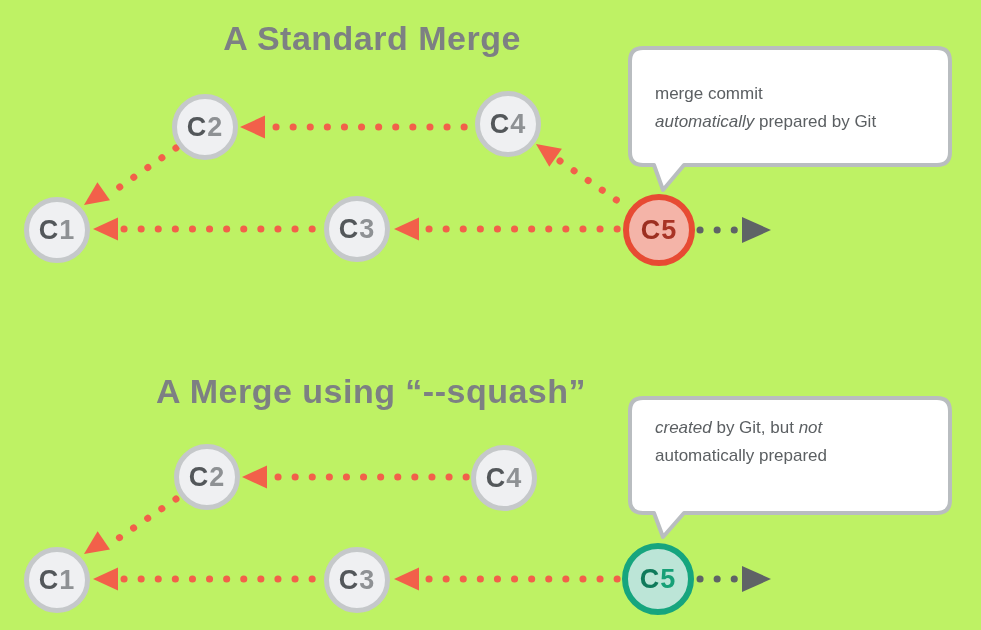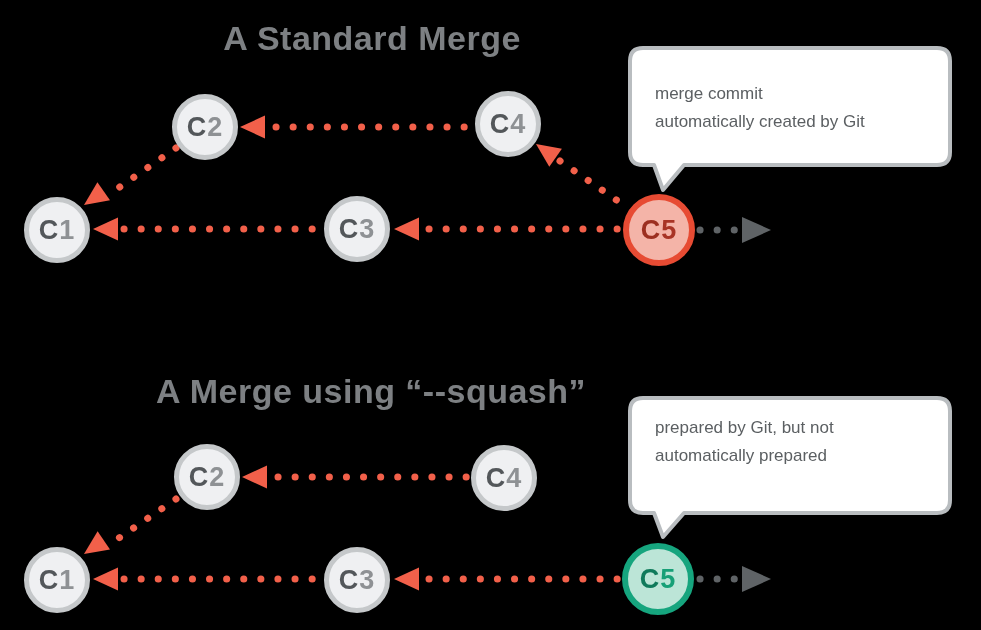--- a/index.html
+++ b/index.html
@@ -1,17 +1,17 @@
 <!DOCTYPE html>
 <html><head>
 <meta charset="utf-8">
 <style>
   html,body{margin:0;padding:0;background:#ffffff;}
   #canvas{
-    position:relative;width:981px;height:630px;overflow:hidden;background:#000000;
+    position:relative;width:981px;height:630px;overflow:hidden;background:#bef264;
     font-family:"Liberation Sans",sans-serif;
   }
   #graphics{position:absolute;left:0;top:0;}
   .title{
     position:absolute;transform:translate(-50%,-50%);
     font-size:34px;font-weight:bold;color:#7d8083;white-space:nowrap;letter-spacing:.5px;
   }
   .node{
     position:absolute;box-sizing:border-box;border-radius:50%;
     display:flex;align-items:center;justify-content:center;
@@ -22,21 +22,21 @@
   .node-grey .nn{color:#8e9194;}
   .node-red{width:72px;height:72px;background:#f4b4a8;border:6px solid #e74b33;}
   .node-red .nl{color:#9c2f20;}
   .node-red .nn{color:#a83425;}
   .node-green{width:72px;height:72px;background:#bce5d7;border:6px solid #16a57e;}
   .node-green .nl{color:#107a5b;}
   .node-green .nn{color:#17a077;}
   .bubble-text{
     position:absolute;font-size:17px;line-height:28px;color:#5b5f62;white-space:nowrap;
   }
-  .it{}
+  .it{font-style:italic;}
 </style>
 </head>
 <body>
 
 <div id="canvas">
 
   <svg id="graphics" width="981" height="630" viewBox="0 0 981 630">
 
     <g stroke="#f2604a" stroke-width="7" stroke-linecap="round" fill="none">
       <line x1="276" y1="127" x2="472" y2="127" stroke-dasharray="0.1 17"></line>
@@ -96,21 +96,21 @@
     <span class="nl">C</span>
       <span class="nn">4</span>
   </div>
   <div class="node node-red" style="left:623px;top:194px;">
     <span class="nl">C</span>
       <span class="nn">5</span>
   </div>
 
   <div class="bubble-text" style="left:655px;top:80px;">
     <div><span>merge commit</span></div>
-    <div><span class="it">automatically</span><span> created by Git</span></div>
+    <div><span class="it">automatically</span><span> prepared by Git</span></div>
   </div>
 
   <div class="title" style="left:371px;top:391px;text-align:right;">A Merge using “--squash”</div>
 
   <div class="node node-grey" style="left:24px;top:547px;">
     <span class="nl">C</span>
       <span class="nn">1</span>
   </div>
   <div class="node node-grey" style="left:174px;top:444px;">
     <span class="nl">C</span>
@@ -123,17 +123,17 @@
   <div class="node node-grey" style="left:471px;top:445px;">
     <span class="nl">C</span>
       <span class="nn">4</span>
   </div>
   <div class="node node-green" style="left:622px;top:543px;">
     <span class="nl">C</span>
       <span class="nn">5</span>
   </div>
 
   <div class="bubble-text" style="left:655px;top:414px;">
-    <div><span class="it">prepared</span><span> by Git, but </span><span class="it">not</span></div>
+    <div><span class="it">created</span><span> by Git, but </span><span class="it">not</span></div>
     <div><span>automatically prepared</span></div>
   </div>
 
 </div>
 
 </body></html>

